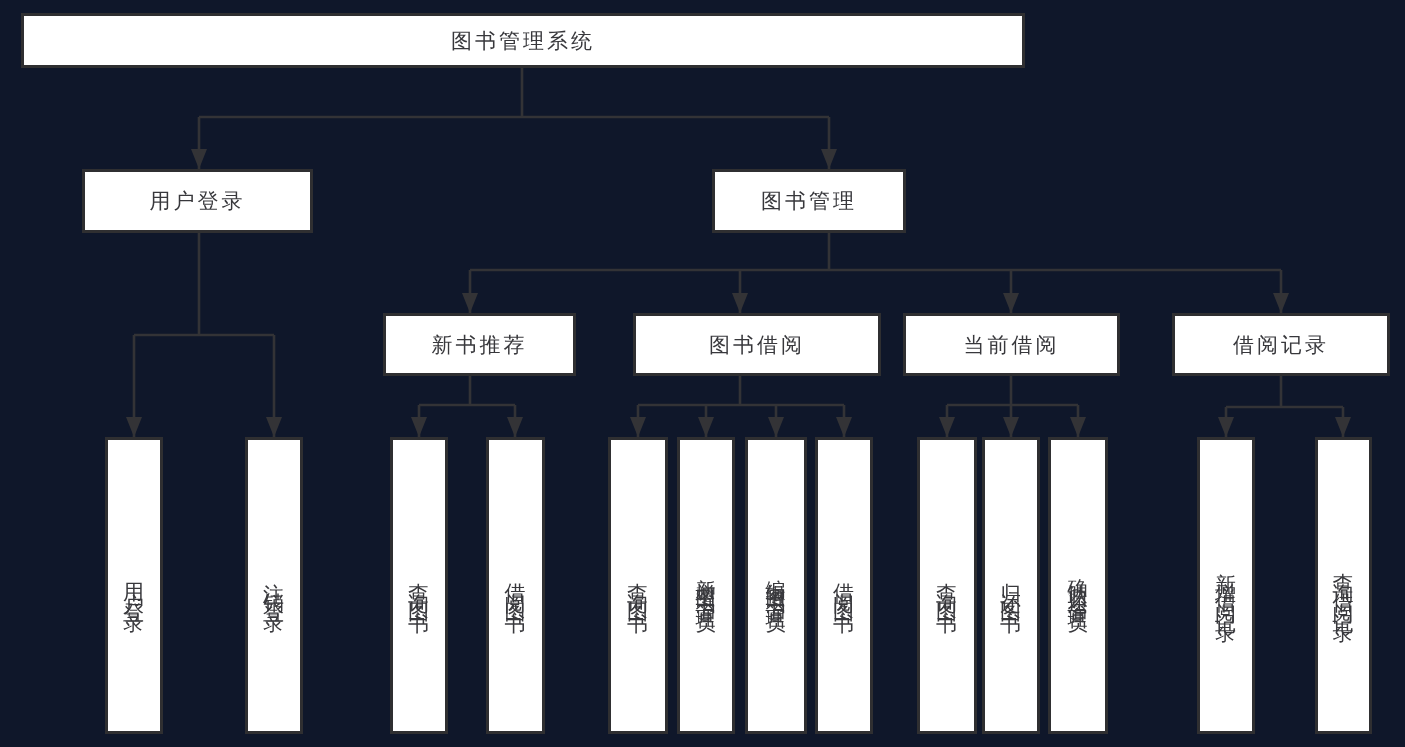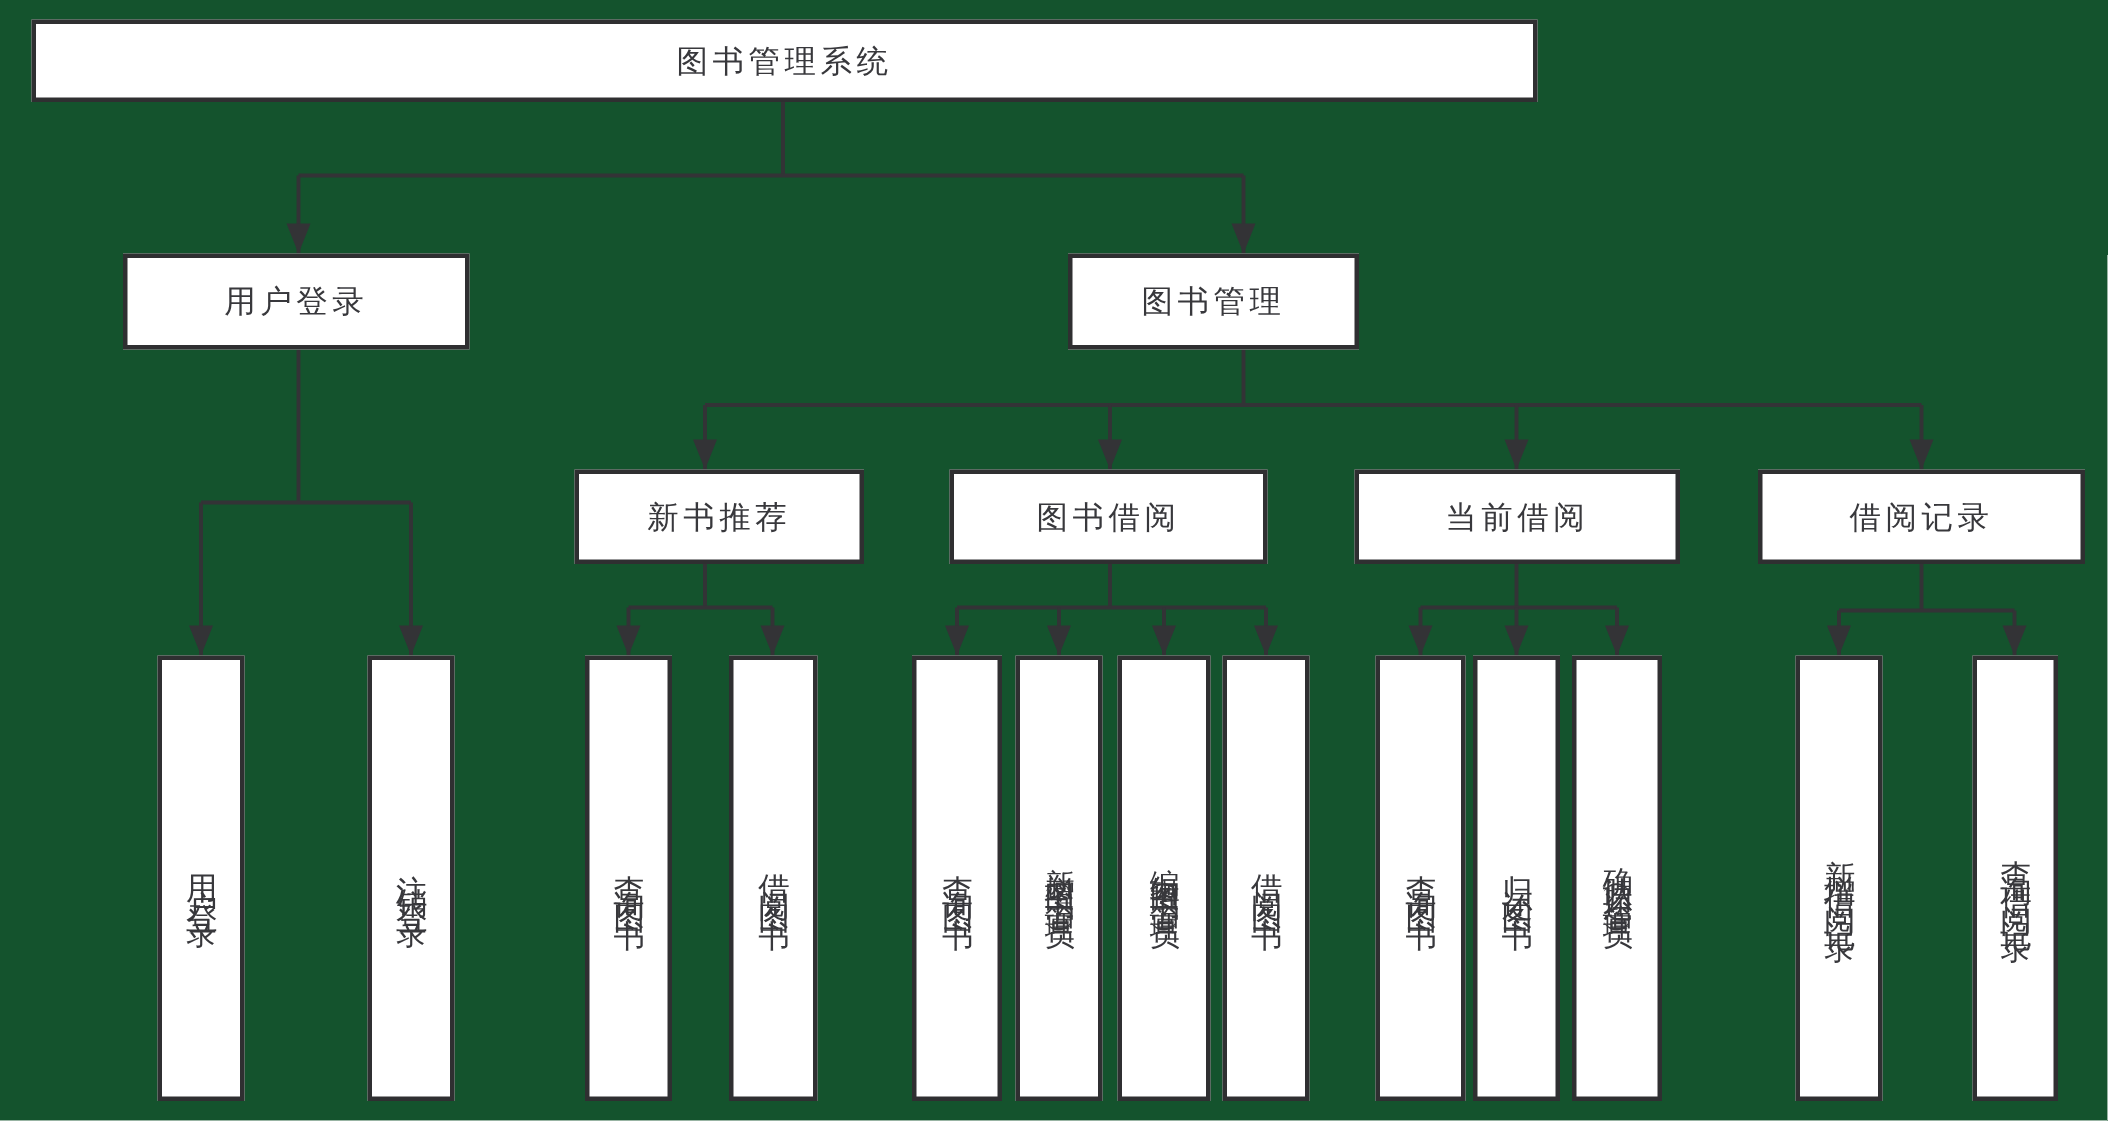--- a/index.html
+++ b/index.html
@@ -1,20 +1,20 @@
 <!DOCTYPE html>
 <html><head>
 <meta charset="utf-8">
 <style>
   html, body { margin: 0; padding: 0; background: #ffffff; }
   .canvas {
     position: relative;
     width: 1405px;
     height: 747px;
-    background: #14532d;
+    background: #0f172a;
     font-family: "Liberation Sans", "DejaVu Sans", sans-serif;
     overflow: hidden;
   }
   .connectors {
     position: absolute;
     left: 0; top: 0;
     width: 1405px; height: 747px;
     z-index: 1;
   }
   .connectors line { stroke: #333336; stroke-width: 2.6; }
@@ -132,21 +132,21 @@
       <polygon points="1335,417 1351,417 1343,437"></polygon>
     </g>
   </svg>
 
   <div class="box" style="left:21px; top:13px; width:1004px; height:55px;">图书管理系统</div>
 
   <div class="box" style="left:82px; top:169px; width:231px; height:64px;">用户登录</div>
   <div class="box" style="left:712px; top:169px; width:194px; height:64px;">图书管理</div>
 
   <div class="box" style="left:363px; top:313px; width:193px; height:63px;margin-left:20px;">新书推荐</div>
-  <div class="box" style="left:633px; top:313px; width:212px; height:63px;">图书借阅</div>
+  <div class="box" style="left:633px; top:313px; width:248px; height:63px;">图书借阅</div>
   <div class="box" style="left:903px; top:313px; width:217px; height:63px;font-family:Liberation Mono, monospace;">当前借阅</div>
   <div class="box" style="left:1172px; top:313px; width:218px; height:63px;">借阅记录</div>
 
   <div class="box vbox" style="left:105px; top:437px; width:58px; height:297px;">用户登录</div>
   <div class="box vbox" style="left:245px; top:437px; width:58px; height:297px;">注销登录</div>
 
   <div class="box vbox" style="left:390px; top:437px; width:58px; height:297px;">查询图书</div>
   <div class="box vbox" style="left:486px; top:437px; width:59px; height:297px;">借阅图书</div>
 
   <div class="box vbox" style="left:608px; top:437px; width:60px; height:297px;">查询图书</div>

